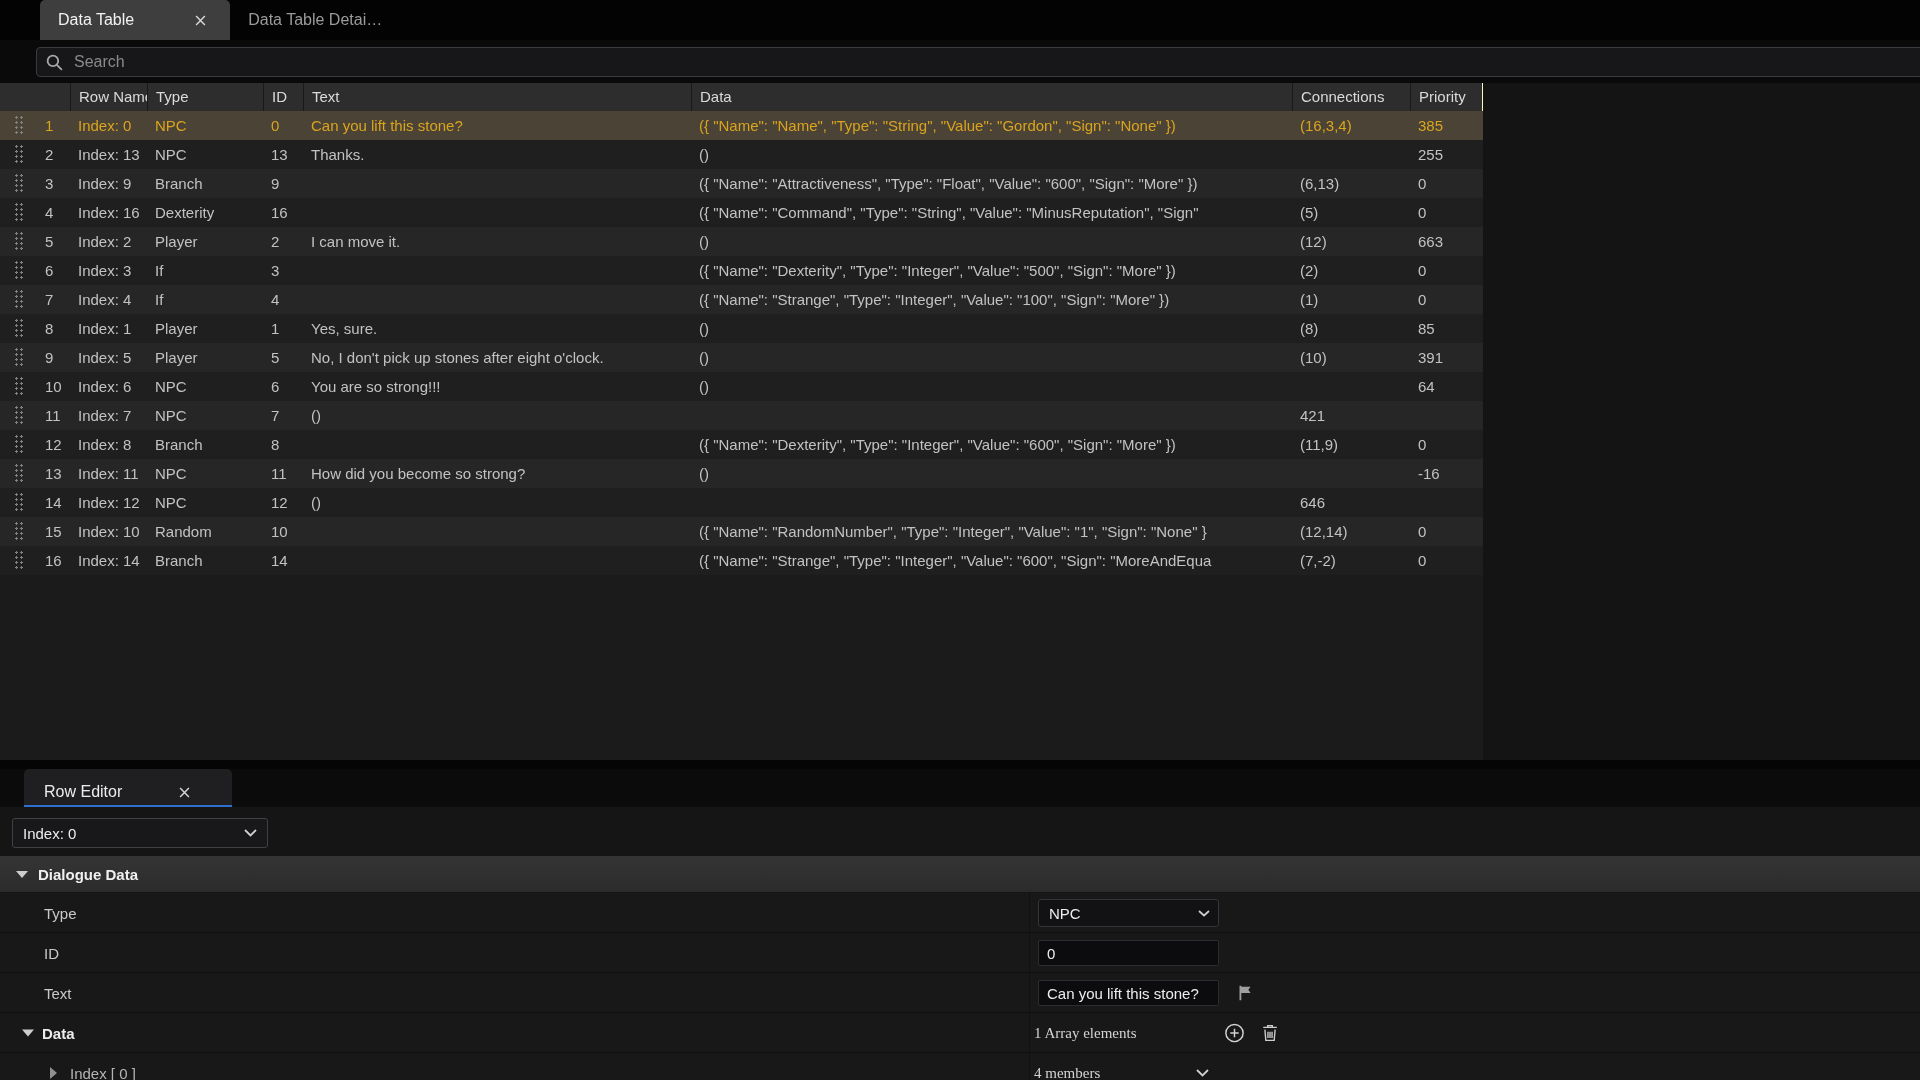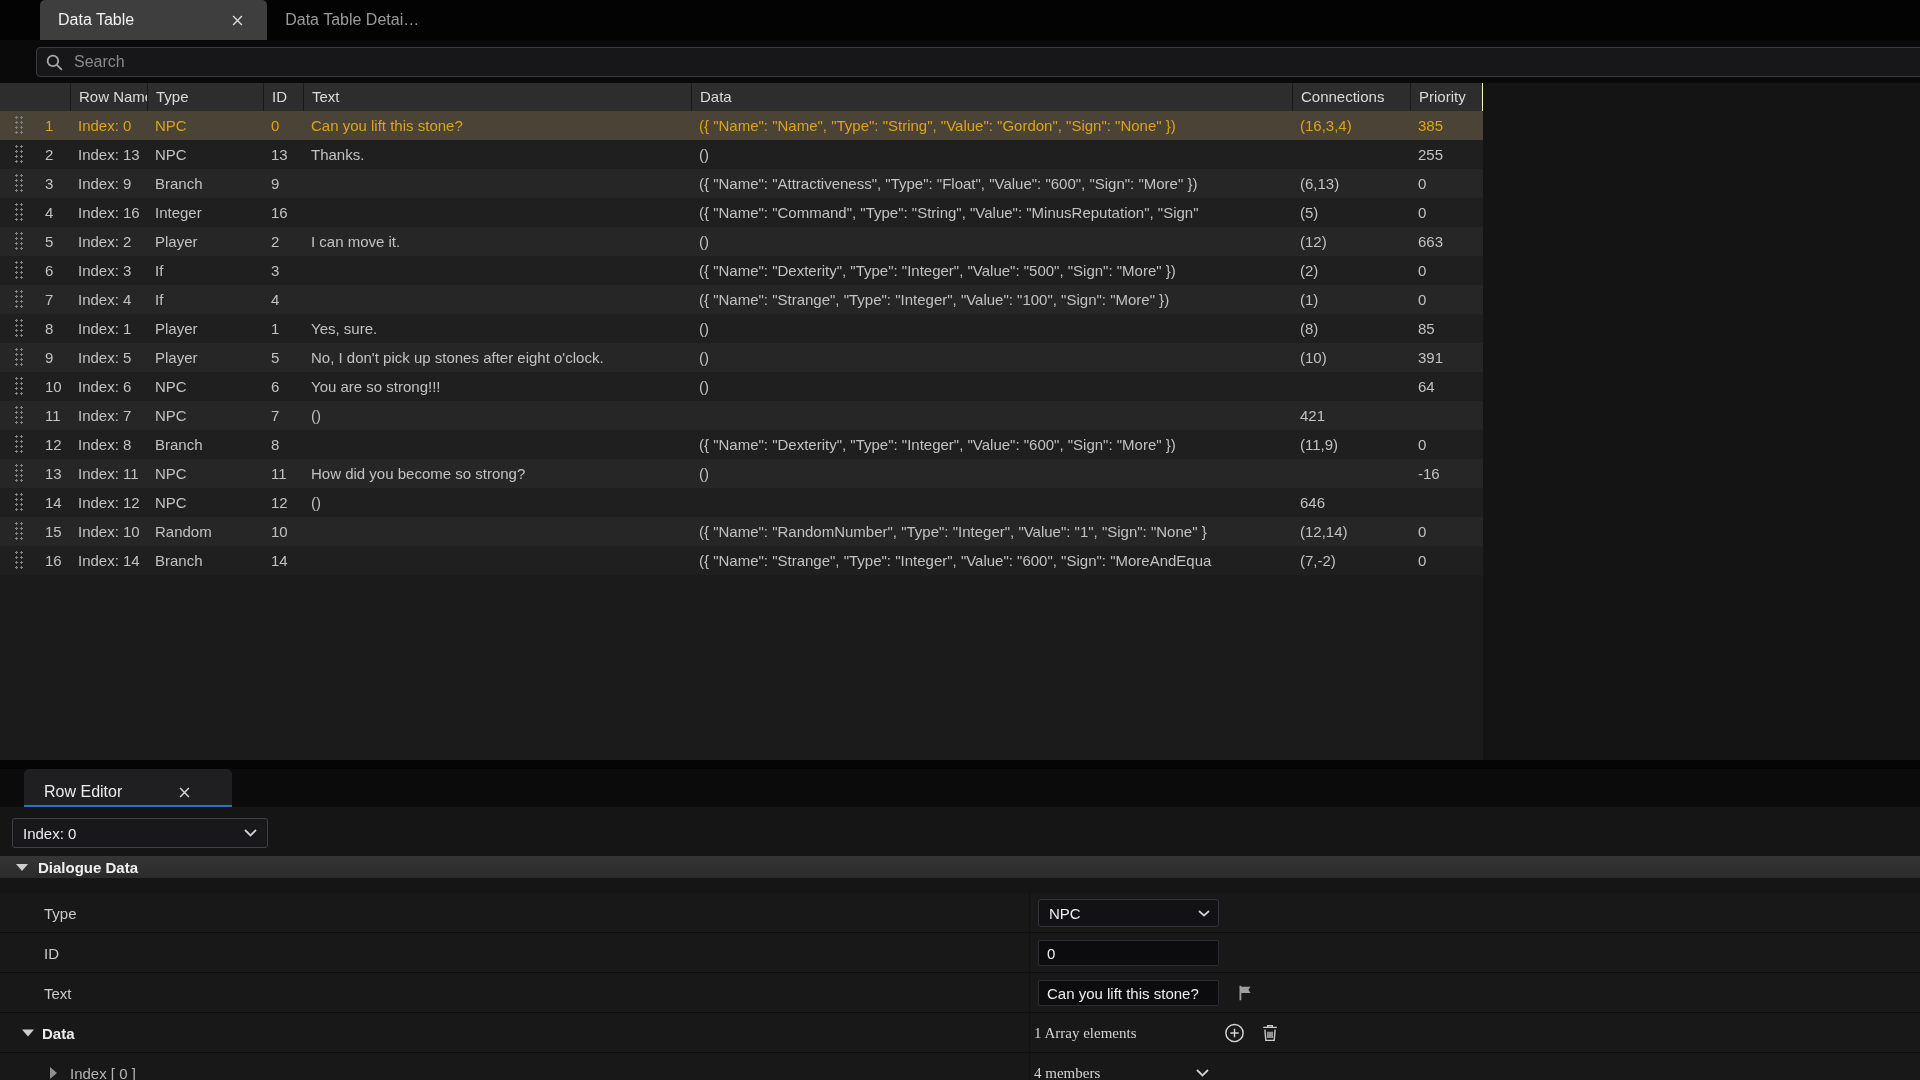--- a/index.html
+++ b/index.html
@@ -13,21 +13,21 @@
     position: relative;
   }
 
   
   .doc-tabbar {
     position: absolute; top: 0; left: 0; width: 1920px; height: 40px;
     background: #030303; display: flex; align-items: stretch; padding-left: 40px;
   }
   .doc-tab {
     display: flex; align-items: center; padding: 0 18px;
-    font-size: 16px; color: #9b9b9b; white-space: nowrap; gap: 37px;
+    font-size: 16px; color: #9b9b9b; white-space: nowrap;
   }
   .doc-tab.active {
     background: #3e3e3e; color: #f2f2f2; border-radius: 5px 5px 0 0;
   }
   .doc-tab .close {
     width: 24px; height: 24px; margin-left: 54px;
     display: flex; align-items: center; justify-content: center; border-radius: 3px;
   }
 
   
@@ -89,21 +89,21 @@
   .re-body { position: absolute; top: 807px; left: 0; width: 1920px; height: 273px; background: #151515; overflow: hidden; }
 
   .row-selector {
     position: absolute; left: 12px; top: 11px; width: 256px; height: 30px;
     background: #18181b; border: 1px solid #404046; border-radius: 3px;
     display: flex; align-items: center; justify-content: space-between;
     padding: 0 10px; font-size: 15px; color: #ededed;
   }
 
   .category {
-    position: absolute; left: 0; top: 49px; width: 1920px; height: 22px;
+    position: absolute; left: 0; top: 49px; width: 1920px; height: 36px;
     background: linear-gradient(#353535, #2b2b2b);
     display: flex; align-items: center; gap: 10px; padding-left: 16px;
     font-size: 15px; font-weight: bold; color: #f0f0f0;
   }
 
   .props { position: absolute; left: 0; top: 86px; width: 1920px; }
   .prop-row { height: 40px; border-bottom: 1px solid #0e0e0e; position: relative; background: #181818; }
   .prop-row::after { content: ""; position: absolute; left: 1029px; top: 0; bottom: 0; width: 1px; background: #111111; }
   .prop-label { position: absolute; left: 44px; top: 50%; transform: translateY(-50%); font-size: 15px; color: #c9c9c9; white-space: nowrap; }
   .prop-label.bold { left: 42px; font-weight: bold; color: #ececec; }
@@ -214,21 +214,21 @@
     <div class="cell">({ "Name": "Attractiveness", "Type": "Float", "Value": "600", "Sign": "More" })</div>
     <div class="cell">(6,13)</div>
     <div class="cell">0</div>
   </div>
       <div class="trow even">
     <div class="cell drag">
           <span class="dots"></span>
         </div>
     <div class="cell">4</div>
     <div class="cell">Index: 16</div>
-    <div class="cell">Integer</div>
+    <div class="cell">Dexterity</div>
     <div class="cell">16</div>
     <div class="cell"></div>
     <div class="cell">({ "Name": "Command", "Type": "String", "Value": "MinusReputation", "Sign"</div>
     <div class="cell">(5)</div>
     <div class="cell">0</div>
   </div>
       <div class="trow odd">
     <div class="cell drag">
           <span class="dots"></span>
         </div>

